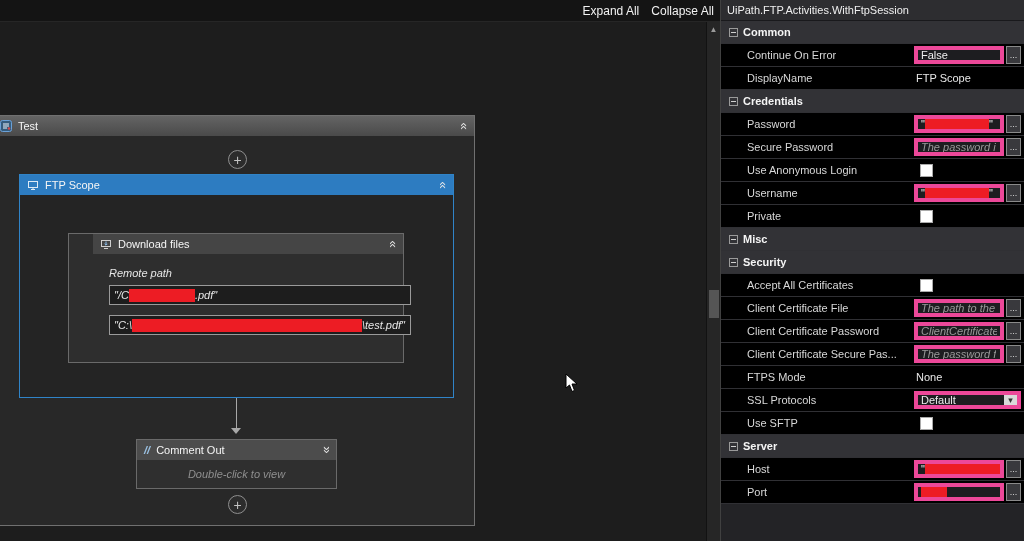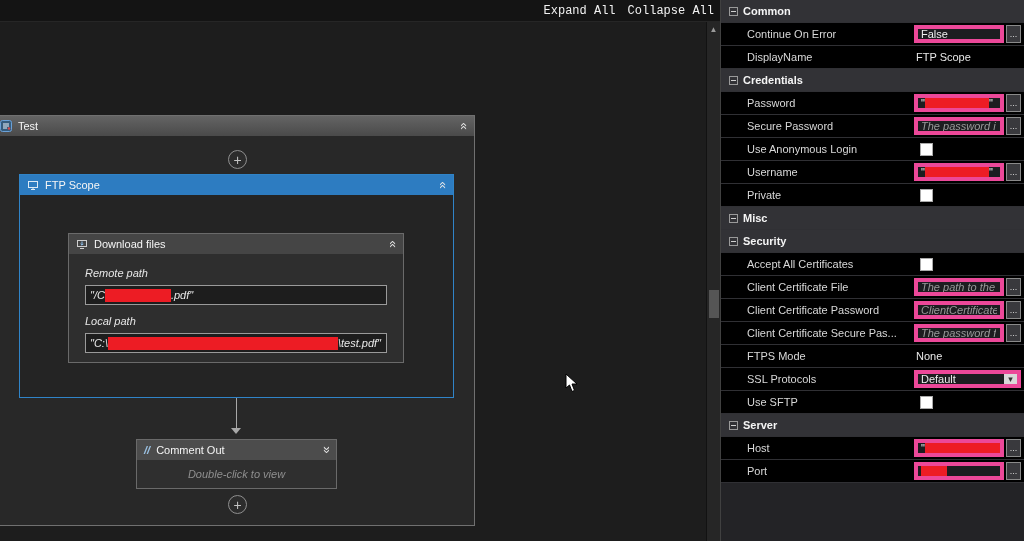--- a/index.html
+++ b/index.html
@@ -1,40 +1,40 @@
 <!DOCTYPE html>
 <html><head>
 <meta charset="utf-8">
 <style>
   *{margin:0;padding:0;box-sizing:border-box;}
   html,body{width:1024px;height:541px;}
   body{position:relative;overflow:hidden;background:#1b1b1b;font-family:"Liberation Sans",sans-serif;font-size:11px;color:#ddd;}
 
   
   .topbar{position:absolute;left:0;top:0;width:720px;height:22px;background:#141414;display:flex;justify-content:flex-end;align-items:center;padding-right:6px;gap:12px;border-bottom:1px solid #262626;}
-  .tbtn{background:none;border:none;color:#f2f2f2;font-size:12px;font-family:Liberation Mono, monospace;cursor:default;}
+  .tbtn{background:none;border:none;color:#f2f2f2;font-size:12px;font-family:Liberation Sans, sans-serif;cursor:default;}
 
   
   .canvas{position:absolute;left:0;top:22px;width:706px;height:519px;background:#1d1d1d;}
   .seq{position:absolute;left:-8px;top:93px;width:483px;height:411px;background:#282828;border:1px solid #707070;}
   .hdr{height:20px;display:flex;align-items:center;gap:6px;padding:0 7px;color:#f5f5f5;}
   .seq-hdr{background:linear-gradient(#646464,#4a4a4a);}
   .chev{display:inline-block;font-size:13px;color:#e8e8e8;line-height:10px;margin-left:auto;}
   .chev::before{content:"\00AB";display:inline-block;}
   .chev.up::before{transform:rotate(90deg);}
   .chev.down::before{transform:rotate(-90deg);}
   .plus{position:absolute;width:19px;height:19px;border:1px solid #8f8f8f;border-radius:50%;color:#c4c4c4;display:flex;align-items:center;justify-content:center;font-size:14px;background:#2c2c2c;}
   .plus::before{content:"+";}
   .plus.p1{left:235px;top:34px;}
   .plus.p2{left:235px;top:379px;}
 
   .ftp{position:absolute;left:26px;top:58px;width:435px;height:224px;background:#242424;border:1px solid #3084c8;}
   .ftp-hdr{background:#2d7cc1;}
 
-  .df{position:absolute;left:48px;top:58px;width:336px;height:130px;background:#2e2e2e;border:1px solid #6a6a6a;}
+  .df{position:absolute;left:48px;top:58px;width:336px;height:130px;background:#2e2e2e;border:1px solid #6a6a6a;padding-left:24px;}
   .df-hdr{background:#454545;}
   .df-body{padding:13px 16px 0;font-style:italic;}
   .flabel{display:block;color:#e6e6e6;margin-bottom:6px;}
   .fbox{width:302px;height:20px;border:1px solid #9a9a9a;background:#1d1d1d;display:flex;align-items:center;padding:0 4px;color:#e8e8e8;margin-bottom:10px;white-space:pre;overflow:hidden;}
   .redbar{display:inline-block;height:13px;flex:none;}
 
   .conn{position:absolute;left:243px;top:282px;width:1px;height:31px;background:#a8a8a8;}
   .conn-head{position:absolute;left:238px;top:312px;width:0;height:0;border-left:5px solid transparent;border-right:5px solid transparent;border-top:6px solid #a8a8a8;}
 
   .co{position:absolute;left:143px;top:323px;width:201px;height:50px;background:#2f2f2f;border:1px solid #6a6a6a;}
@@ -113,21 +113,20 @@
           <span>Download files</span>
           <span class="chev up"></span>
         </div>
         <div class="df-body">
           <span class="flabel">Remote path</span>
           <div class="fbox">
             <span>"/C</span>
             <span class="redbar" style="width: 66px; background: rgb(237, 28, 36);"></span>
             <span>.pdf"</span>
           </div>
-          <span class="flabel">Local path</span>
           <div class="fbox">
             <span>"C:\</span>
             <span class="redbar" style="width: 230px; background: rgb(237, 28, 36);"></span>
             <span>\test.pdf"</span>
           </div>
         </div>
       </div>
     </div>
 
     <div class="conn"></div>
@@ -145,20 +144,21 @@
     <div class="plus p2"></div>
   </div>
 </div>
 
 <div class="vscroll">
   <span class="arr"></span>
   <div class="thumb"></div>
 </div>
 
 <div class="props">
+  <div class="props-title">UiPath.FTP.Activities.WithFtpSession</div>
   <div>
       <div class="prow section">
         <span class="collapse-icon"></span>
         <span>Common</span>
       </div>
       <div class="prow prop">
         <span class="plabel">Continue On Error</span>
         <div class="val-wrap">
           <div class="vbox">False</div>
           <button class="ell">...</button>

